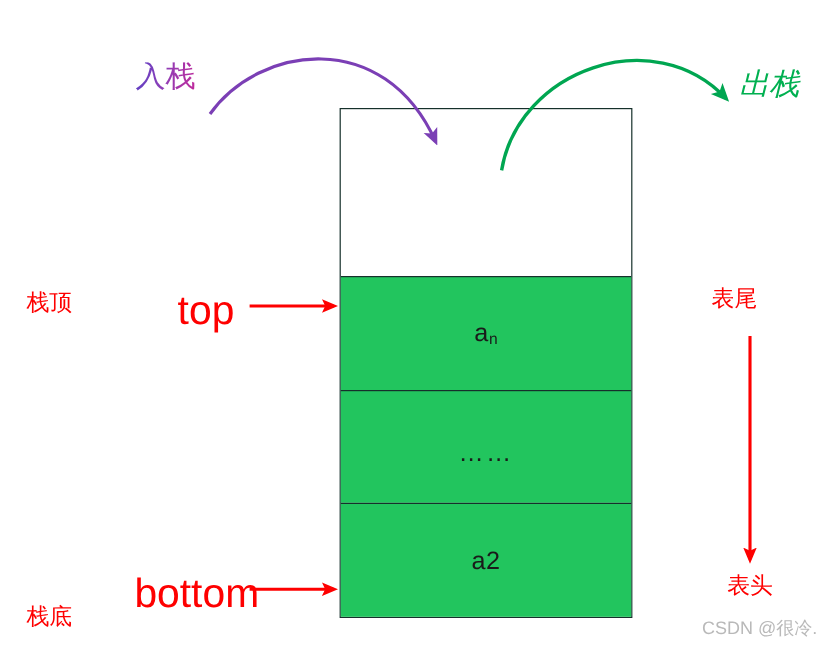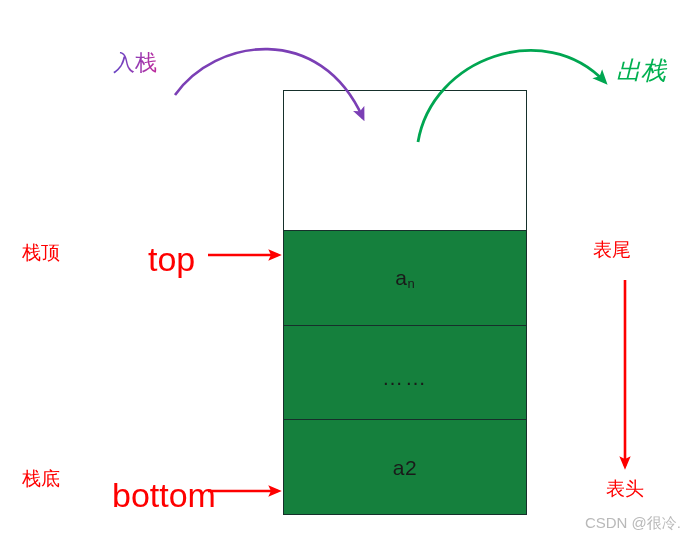--- a/index.html
+++ b/index.html
@@ -41,21 +41,21 @@
     position: absolute;
     left: 0;
     right: 0;
     top: 139px;
     bottom: 0;
     display: flex;
     flex-direction: column;
   }
   .stack-cell {
     flex: 1 1 0;
-    background: #15803d;
+    background: #22c55e;
     border-top: 1.6px solid #16302b;
     box-sizing: border-box;
     display: flex;
     align-items: center;
     justify-content: center;
     color: #1a1a1a;
     font-size: 21px;
     line-height: 1;
     letter-spacing: 0.5px;
   }
@@ -80,21 +80,21 @@
     font-size: 19px;
     line-height: 1;
     white-space: nowrap;
   }
   .red-label.latin { font-size: 34px; text-align: right; }
 
   
   #push-label {
     left: 113px;
     top: 52px;
-    font-size: 22px;
+    font-size: 25px;
     line-height: 1;
     white-space: nowrap;
     background: linear-gradient(100deg, #5b3fc4 0%, #8c3fb8 45%, #c0289a 100%);
     -webkit-background-clip: text;
     background-clip: text;
     color: transparent;
     -webkit-text-fill-color: transparent;
   }
   #pop-label {
     left: 616px;
@@ -152,21 +152,21 @@
 
     </div>
   </div>
 
   <div class="abs" id="push-label">入栈</div>
   <div class="abs" id="pop-label">出栈</div>
 
   <div class="abs red-label" style="left:22px; top:243px;">栈顶</div>
   <div class="abs red-label latin" style="left:148px; top:242px;">top</div>
 
-  <div class="abs red-label" style="left:22px; top:469px;">栈底</div>
+  <div class="abs red-label" style="left:22px; top:505px;">栈底</div>
   <div class="abs red-label latin" style="left:112px; top:478px;">bottom</div>
 
   <div class="abs red-label" style="left:593px; top:240px;">表尾</div>
   <div class="abs red-label" style="left:593px; top:479px;margin-left:13px;">表头</div>
 
   <div class="abs" id="watermark">CSDN @很冷.</div>
 
   <svg class="abs" id="overlay" viewBox="0 0 691 539" xmlns="http://www.w3.org/2000/svg">
     <defs>
       <marker id="arw-purple" viewBox="0 0 10 10" refX="7.5" refY="5" markerWidth="5.4" markerHeight="5.4" orient="auto-start-reverse">

